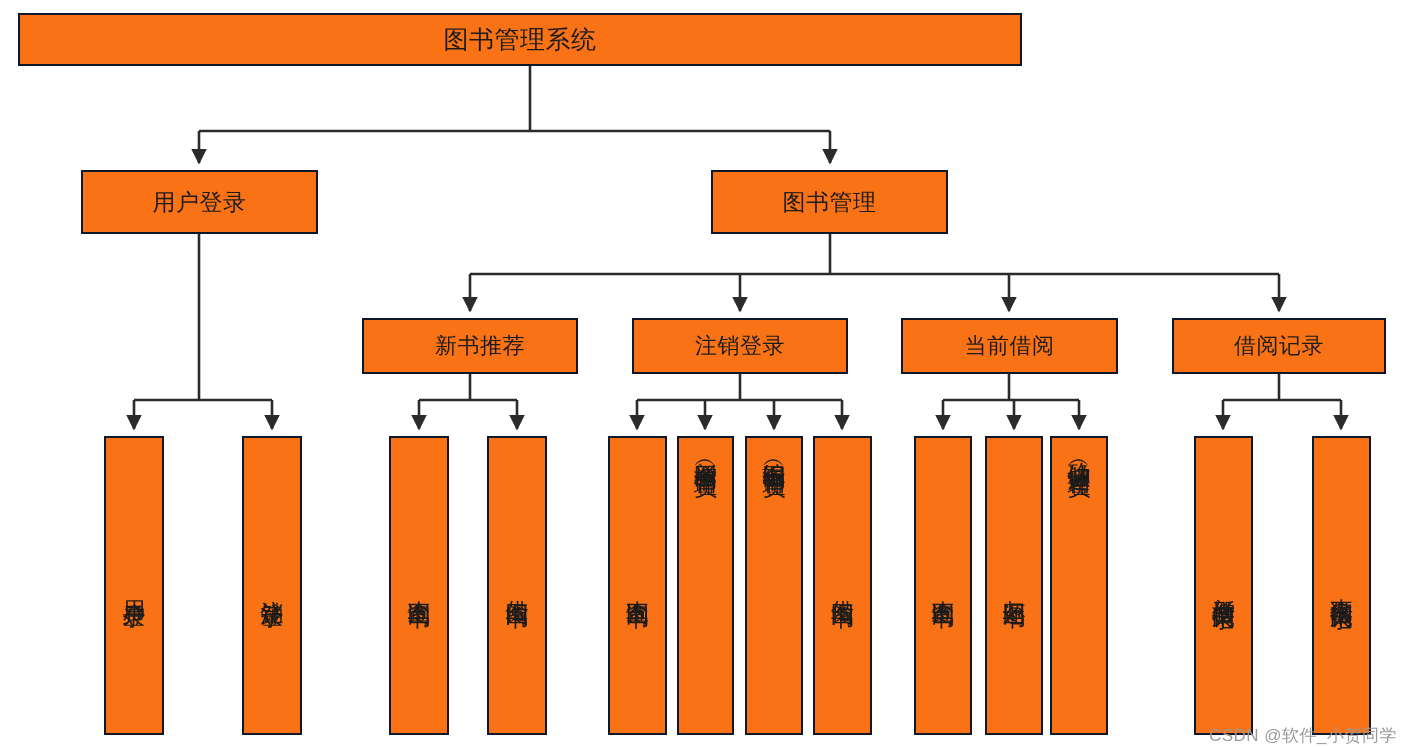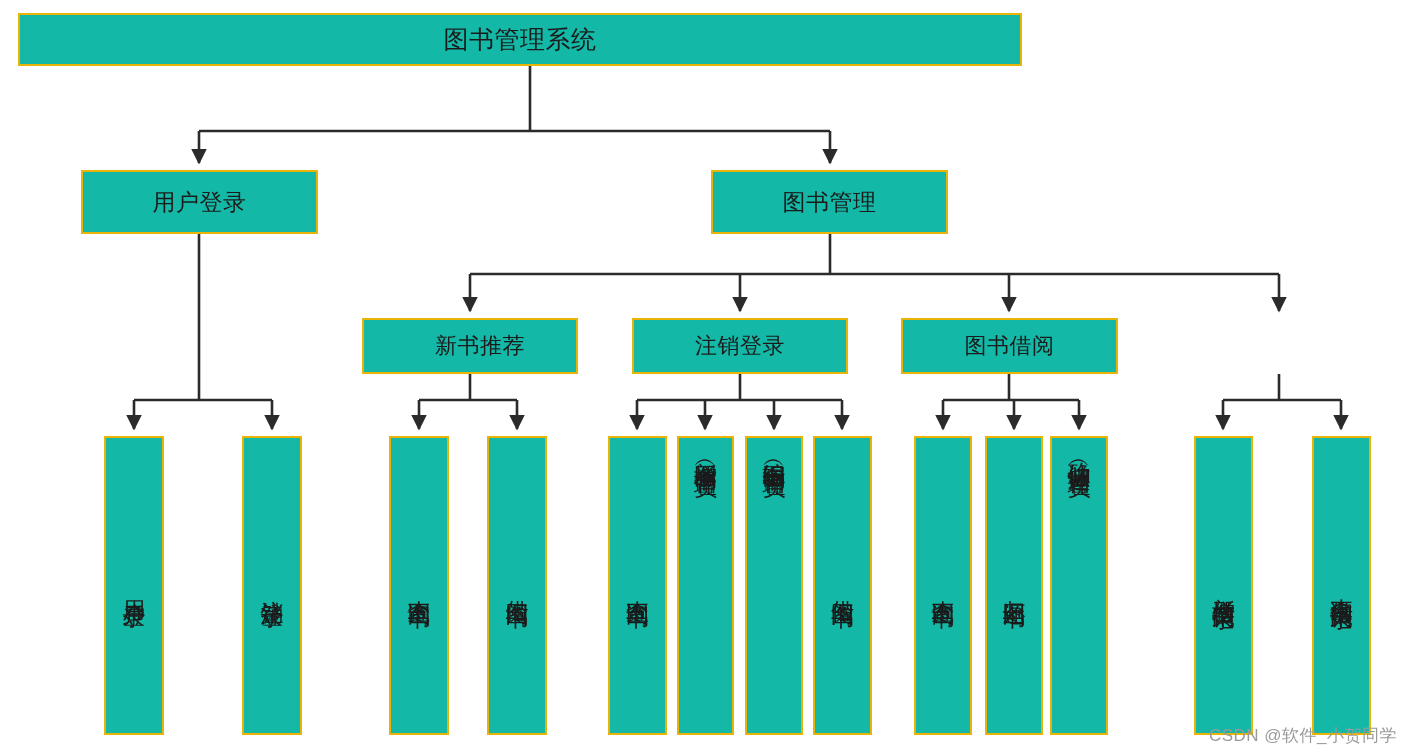--- a/index.html
+++ b/index.html
@@ -19,22 +19,22 @@
     position: absolute;
     left: 0;
     top: 0;
     width: 1405px;
     height: 747px;
     pointer-events: none;
   }
   .node {
     position: absolute;
     box-sizing: border-box;
-    border: 2px solid #eab308;
-    background: #14b8a6;
+    border: 2px solid #0f172a;
+    background: #f97316;
     display: flex;
     align-items: center;
     justify-content: center;
     color: #1b1b1b;
     letter-spacing: 0.5px;
   }
   .node.root {
     font-size: 25px;
   }
   .node.level2 {
@@ -138,21 +138,24 @@
     <span>图书管理</span>
   </div>
 
   <div class="node level3" id="node-l3-0" style="left: 362px; top: 318px; width: 216px; height: 56px; padding-left: 20px;">
     <span>新书推荐</span>
   </div>
   <div class="node level3" id="node-l3-1" style="left: 632px; top: 318px; width: 216px; height: 56px;">
     <span>注销登录</span>
   </div>
   <div class="node level3" id="node-l3-2" style="left: 901px; top: 318px; width: 217px; height: 56px;">
-    <span>图书借阅</span>
+    <span>当前借阅</span>
+  </div>
+  <div class="node level3" id="node-l3-3" style="left: 1172px; top: 318px; width: 214px; height: 56px;">
+    <span>借阅记录</span>
   </div>
 
   <div class="node leaf" id="node-leaf-0" style="left: 104px; top: 436px; width: 60px; height: 299px;">
     <span class="leaf-text">用户登录</span>
   </div>
   <div class="node leaf" id="node-leaf-1" style="left: 242px; top: 436px; width: 60px; height: 299px;">
     <span class="leaf-text">注销登录</span>
   </div>
   <div class="node leaf" id="node-leaf-2" style="left: 389px; top: 436px; width: 60px; height: 299px;">
     <span class="leaf-text">查询图书</span>

